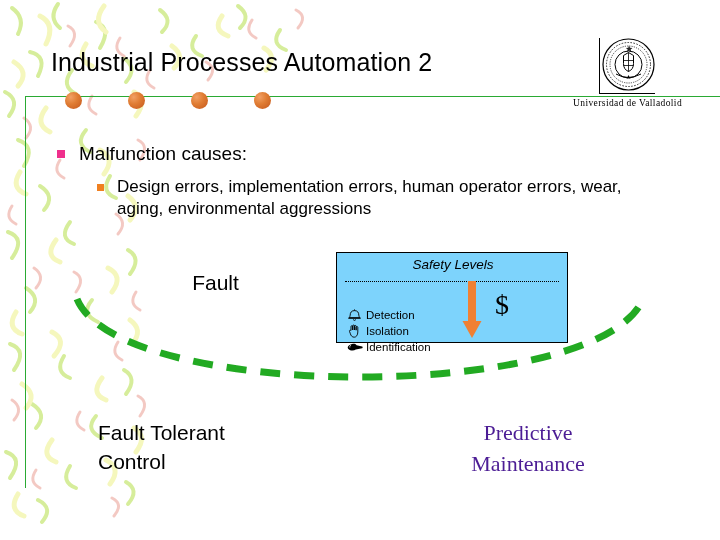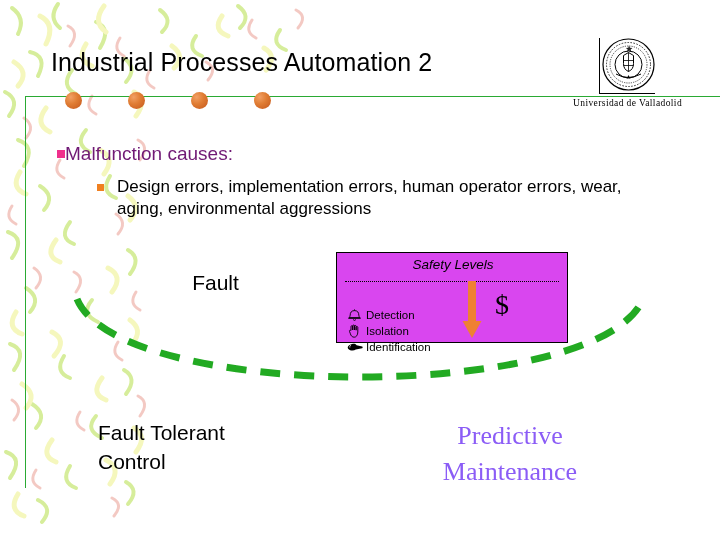--- a/index.html
+++ b/index.html
@@ -114,22 +114,22 @@
   .mark-l1 {
     width: 8px; height: 8px;
     background: #ef2f8c;
   }
   .mark-l2 {
     width: 7px; height: 7px;
     background: #f08020;
   }
   .bullet-text-l1 {
     font-size: 19px;
-    color: #701a75;
-    margin-left: 0;
+    color: #000000;
+    margin-left: 14px;
     line-height: 1.25;
     white-space: nowrap;
   }
   .bullet-text-l2 {
     font-size: 17px;
     color: #000;
     margin-left: 13px;
     line-height: 1.3;
     width: 540px;
   }
@@ -160,39 +160,39 @@
     left: 98px;
     top: 418px;
     width: 240px;
     text-align: left;
     font-size: 21px;
     color: #000;
     line-height: 1.4;
   }
   #predictive-maintenance {
     position: absolute;
-    left: 380px;
+    left: 398px;
     top: 418px;
     width: 260px;
     text-align: center;
     font-family: "Liberation Serif", serif;
-    font-size: 26px;
-    color: #8b5cf6;
+    font-size: 22px;
+    color: #4c1d95;
     line-height: 1.4;
   }
 
   
   #safety-box {
     position: absolute;
     left: 336px;
     top: 252px;
     width: 232px;
     height: 91px;
     border: 1.5px solid #000;
-    background: #d946ef;
+    background: #7dd3fc;
     box-sizing: border-box;
   }
   #safety-title {
     position: absolute;
     left: 0; top: 4px;
     width: 232px;
     text-align: center;
     font-size: 13.5px;
     font-style: italic;
     color: #000;

